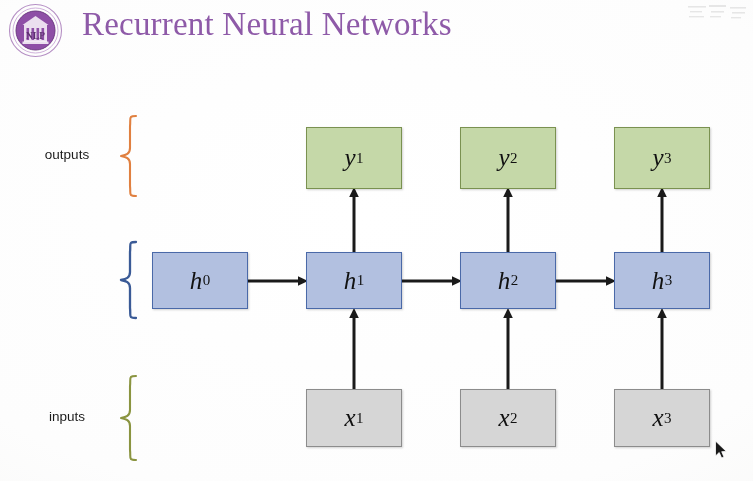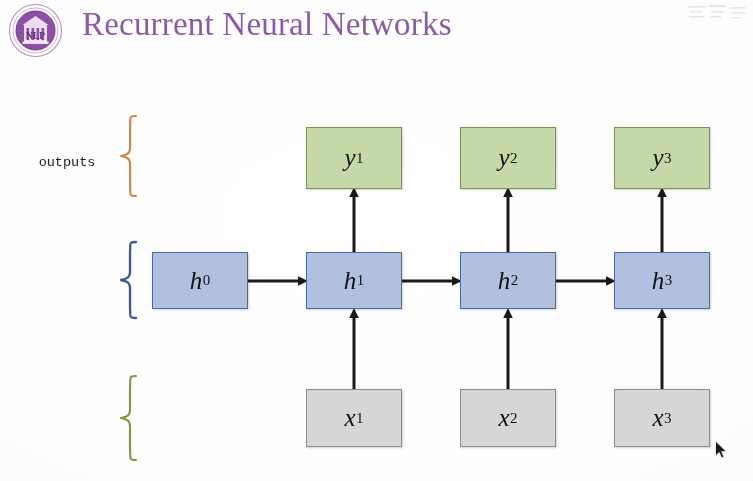--- a/index.html
+++ b/index.html
@@ -53,22 +53,21 @@
   }
 
   
   .row-label {
     position: absolute;
     font-size: 13.5px;
     color: #1b1b1b;
     text-align: center;
     line-height: 17px;
     white-space: pre-line;
-    font-family: Liberation Mono, monospace;
-    margin-top: 8px;
+    font-family: Liberation Sans, sans-serif;
   }
   .brace {
     position: absolute;
   }
 
   
   .node {
     position: absolute;
     box-sizing: border-box;
     display: flex;
@@ -158,20 +157,21 @@
 
   <div class="row-label" style="left:18px; top:146px; width:98px;">outputs</div>
   <svg class="brace" style="left:118px; top:114px; width:22px; height:84px;" viewBox="0 0 22 84">
     <path d="M18 2 C10 2 13 4 12 12 L12 34 C12 40 8 41 3 42 C8 43 12 44 12 50 L12 72 C13 80 10 82 18 82" fill="none" stroke="#e08040" stroke-width="2.1" stroke-linecap="round" stroke-linejoin="round"></path>
   </svg>
 
   <svg class="brace" style="left:118px; top:240px; width:22px; height:80px;" viewBox="0 0 22 80">
     <path d="M18 2 C10 2 13 4 12 12 L12 32 C12 38 8 39 3 40 C8 41 12 42 12 48 L12 68 C13 76 10 78 18 78" fill="none" stroke="#3a5a96" stroke-width="2.3" stroke-linecap="round" stroke-linejoin="round"></path>
   </svg>
 
+  <div class="row-label" style="left:18px; top:408px; width:98px;">inputs</div>
   <svg class="brace" style="left:118px; top:374px; width:22px; height:88px;" viewBox="0 0 22 88">
     <path d="M18 2 C10 2 13 4 12 12 L12 36 C12 42 8 43 3 44 C8 45 12 46 12 52 L12 76 C13 84 10 86 18 86" fill="none" stroke="#8a9440" stroke-width="2.1" stroke-linecap="round" stroke-linejoin="round"></path>
   </svg>
 
   <svg class="arrow" style="left:245px; top:270px; width:66px; height:22px;" viewBox="0 0 66 22">
     <line x1="0" y1="11" x2="56" y2="11" stroke="#1a1a1a" stroke-width="3"></line>
     <path d="M63 11 L53 6.2 L53 15.8 Z" fill="#1a1a1a"></path>
   </svg>
 
   <svg class="arrow" style="left:399px; top:270px; width:66px; height:22px;" viewBox="0 0 66 22">

